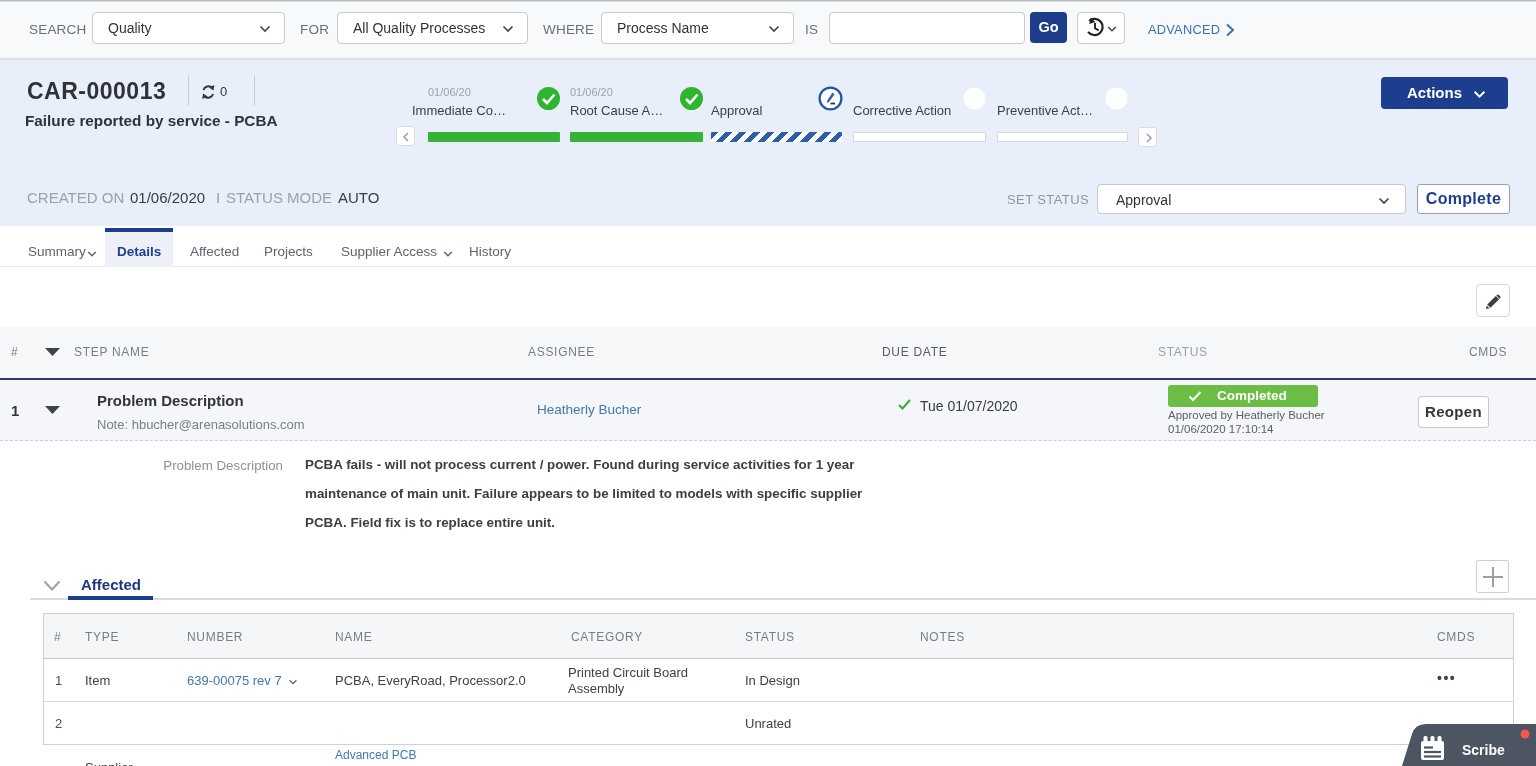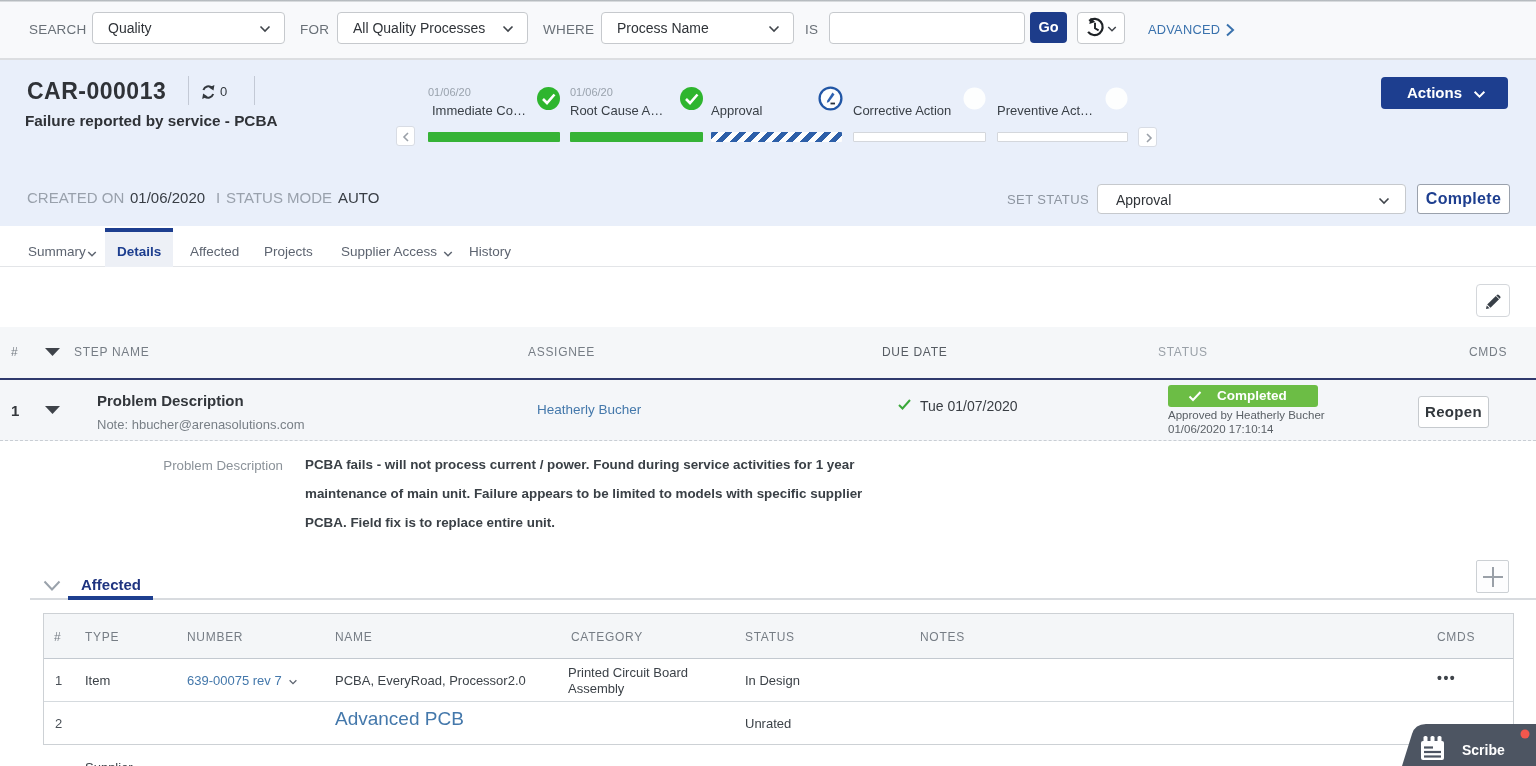--- a/index.html
+++ b/index.html
@@ -78,21 +78,21 @@
     <path d="M3.4 6.0 A 5.4 5.4 0 0 1 12.0 3.6" fill="none" stroke="#33383e" stroke-width="2"></path>
     <path d="M14.4 0.9 L13.5 6.4 L8.9 3.4 Z" fill="#33383e"></path>
     <path d="M13.2 10.0 A 5.4 5.4 0 0 1 4.6 12.4" fill="none" stroke="#33383e" stroke-width="2"></path>
     <path d="M2.2 15.1 L3.1 9.6 L7.7 12.6 Z" fill="#33383e"></path>
   </svg>
   <span class="abs" style="left:220px;top:84px;font-size:13px;color:#33383e;">0</span>
   <span class="abs" style="left:25px;top:111.5px;font-size:15.3px;font-weight:bold;color:#2f3237;">Failure reported by service - PCBA</span>
 
   <div id="stepper">
       <span class="abs" style="left:428px;top:86px;font-size:11px;color:#99a2ad;">01/06/20</span>
-      <span class="abs" style="left:432px;top:103px;font-size:13px;color:#3a4047;">Immediate Co…</span>
+      <span class="abs" style="left:412px;top:103px;font-size:13px;color:#3a4047;">Immediate Co…</span>
       <div class="abs" style="left:428px;top:132px;width:132px;background:#36b336;border-radius:1px;height:9.5px;"></div>
       <svg class="abs" style="left:536px;top:86px;" width="25" height="25" viewBox="0 0 25 25">
         <circle cx="12.5" cy="12.5" r="11.5" fill="#2eb52e"></circle>
         <path d="M7 13 L11 17 L18.5 8.5" fill="none" stroke="#fff" stroke-width="2.6"></path>
       </svg>
       <span class="abs" style="left:570px;top:86px;font-size:11px;color:#99a2ad;">01/06/20</span>
       <span class="abs" style="left:570px;top:103px;font-size:13px;color:#3a4047;">Root Cause A…</span>
       <div class="abs" style="left:570px;top:132px;width:133px;background:#36b336;border-radius:1px;height:9.5px;"></div>
       <svg class="abs" style="left:679px;top:86px;" width="25" height="25" viewBox="0 0 25 25">
         <circle cx="12.5" cy="12.5" r="11.5" fill="#2eb52e"></circle>
@@ -237,21 +237,21 @@
   <svg class="abs" style="left:288px;top:678px;" width="10" height="9" viewBox="0 0 12 12">
       <path d="M1.5 3 L6 7.5 L10.5 3" fill="none" stroke="#5d6470" stroke-width="1.7"></path>
     </svg>
   <span class="abs" style="left:335px;top:673px;font-size:13px;color:#3c4248;">PCBA, EveryRoad, Processor2.0</span>
   <span class="abs" style="left:568px;top:665px;font-size:13px;color:#3c4248;">Printed Circuit Board</span>
   <span class="abs" style="left:568px;top:681px;font-size:13px;color:#3c4248;">Assembly</span>
   <span class="abs" style="left:745px;top:673px;font-size:13px;color:#3c4248;">In Design</span>
   <span class="abs" style="left:1437px;top:670px;font-size:14px;font-weight:bold;color:#3f444a;letter-spacing:1.5px;">•••</span>
   <span class="abs" style="left:55px;top:716px;font-size:13px;color:#4a5057;">2</span>
   <span class="abs" style="left:85px;top:716px;font-size:13px;color:#3c4248;margin-top:44px;">Supplier</span>
-  <span class="abs link" style="left:335px;top:708px;font-size:19px;">Advanced PCB</span>
+  <span class="abs link" style="left:335px;top:748px;font-size:12px;">Advanced PCB</span>
   <span class="abs" style="left:745px;top:716px;font-size:13px;color:#3c4248;">Unrated</span>
 
   <svg class="abs" style="left:1396px;top:723px;" width="140" height="43" viewBox="0 0 140 43">
     <path d="M6 43 L16 11 Q19 1 30 1 L140 1 L140 43 Z" fill="#4d5562"></path>
     <g fill="#fff">
       <rect x="25" y="18" width="23" height="19" rx="2"></rect>
       <rect x="27.5" y="13" width="4" height="7" rx="1.6"></rect>
       <rect x="34.5" y="13" width="4" height="7" rx="1.6"></rect>
       <rect x="41.5" y="13" width="4" height="7" rx="1.6"></rect>
     </g>

